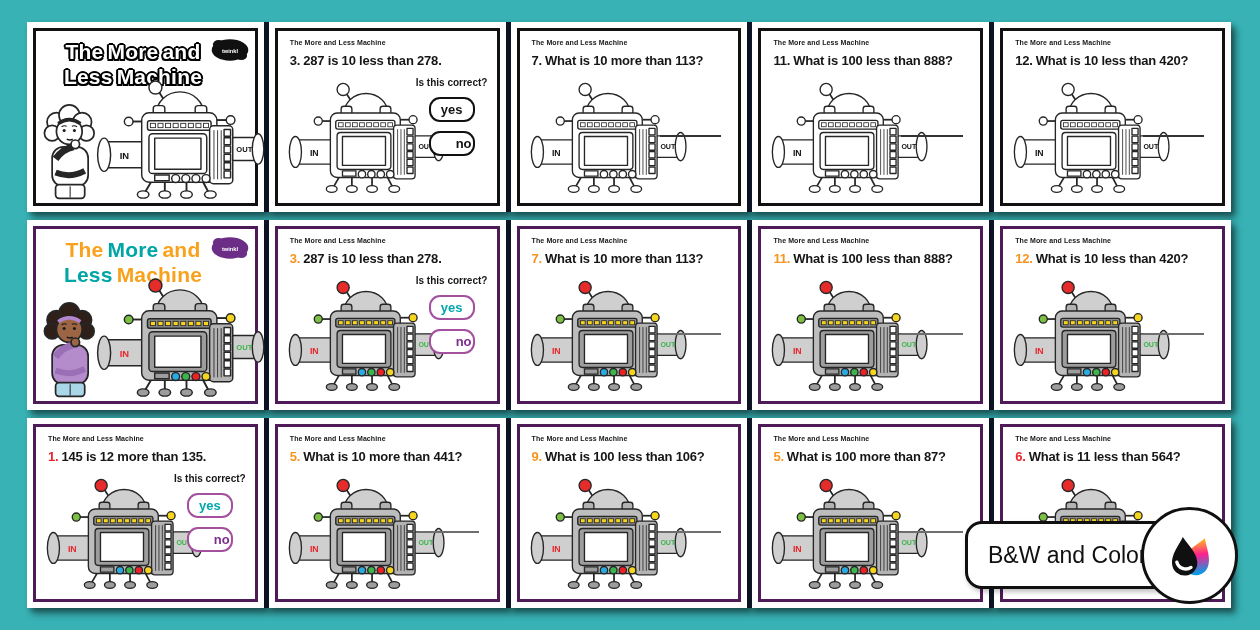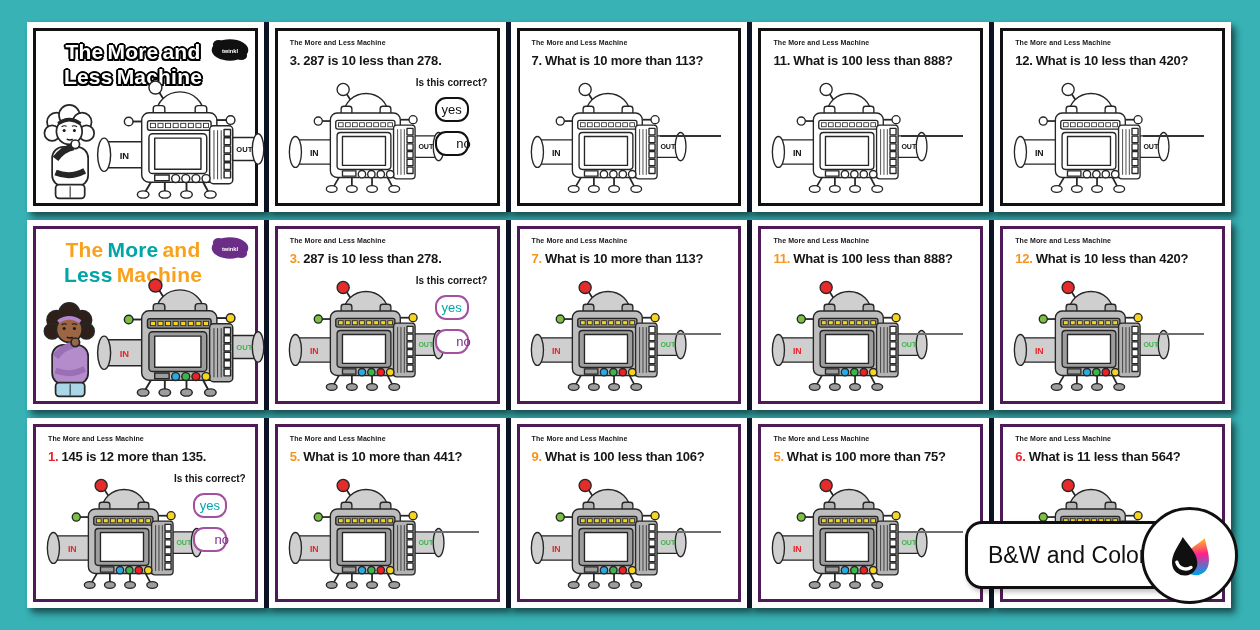--- a/index.html
+++ b/index.html
@@ -35,23 +35,23 @@
 
   .machine-slot { position:absolute; left:8px; top:42px; width:160px; height:122px; }
   .machine-slot svg, .child-slot svg, .logo-blob svg, .badge-circle svg { width:100%; height:100%; display:block; }
 
   .answer-line { position:absolute; left:64%; top:104px; width:28%; border-top:2px solid #6e6e6e; }
   .card.bw .answer-line { border-top-color:#333; }
 
   .yesno { position:absolute; right:4px; top:46px; width:82px; text-align:center; }
   .prompt { font-size:10px; font-weight:bold; color:#161616; }
   .choice {
-    width:34px; height:25px; margin:9px auto 0; border:2px solid #a3509f; border-radius:11px;
+    width:46px; height:25px; margin:9px auto 0; border:2px solid #a3509f; border-radius:11px;
     display:flex; align-items:center; justify-content:center;
-    font-size:13px; font-weight:normal; background:#fff;
+    font-size:13px; font-weight:bold; background:#fff;
   }
   .choice.yes { color:#00a7ac; }
   .choice.no { color:#7c2d8e;padding-left:24px; }
   .card.bw .choice { border-color:#111; }
   .card.bw .choice.yes, .card.bw .choice.no { color:#111; }
 
   
   .t-title {
     position:absolute; left:8px; top:8px; width:178px;
     font-size:21px; font-weight:bold; line-height:1.2; text-align:center; letter-spacing:.2px;
@@ -1195,21 +1195,21 @@
 </div>
       <div class="answer-line"></div>
 
     </div>
   </div>
 
   <div class="card color">
     <div class="card-inner">
       <div class="brand">The More and Less Machine</div>
       <div class="question">
-        <span class="q-num" style="color: rgb(247, 148, 29);">5.</span><span class="q-text">What is 100 more than 75?</span>
+        <span class="q-num" style="color: rgb(247, 148, 29);">5.</span><span class="q-text">What is 100 more than 87?</span>
       </div>
       <div class="machine-slot">
   <svg viewBox="0 0 238 168" preserveAspectRatio="xMidYMax meet">
 
     <line class="mline" x1="108" y1="46" x2="88" y2="14"></line>
     <circle class="mk kf-red" cx="85" cy="11" r="9"></circle>
 
     <path class="mk f-dome" d="M 86 48 A 33 31 0 0 1 152 48 Z"></path>
 
     <line class="mline" x1="68" y1="58" x2="53" y2="58"></line>

